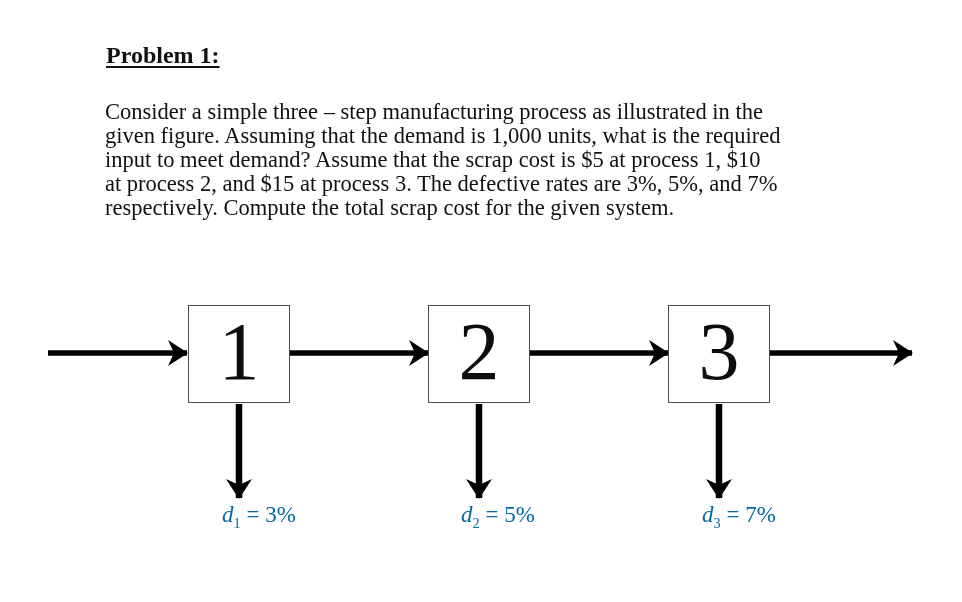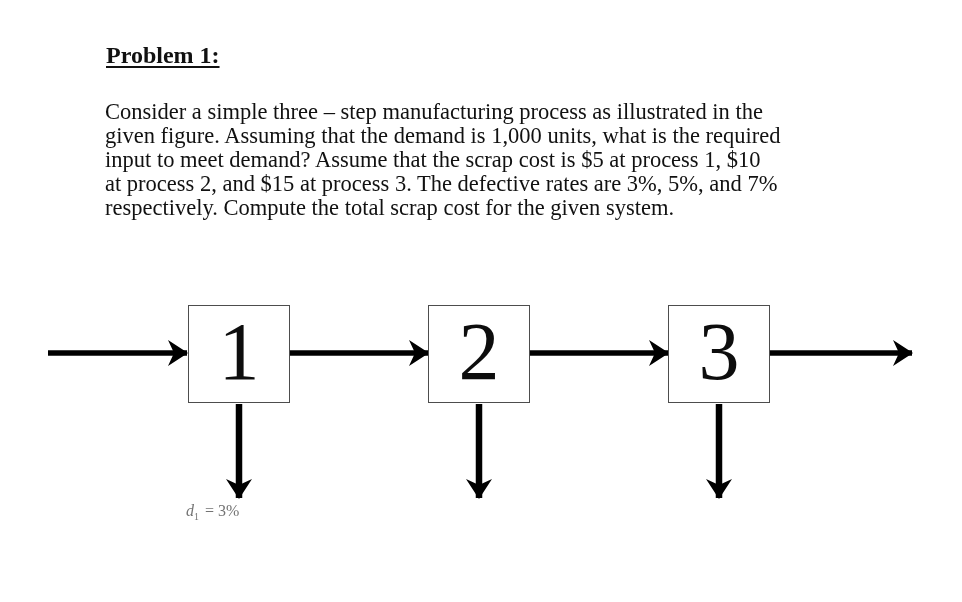--- a/index.html
+++ b/index.html
@@ -70,23 +70,23 @@
     color: #0d0d0d;
     transform: translateY(-2px);
   }
   .box-1 { left: 188px; }
   .box-2 { left: 428px; }
   .box-3 { left: 668px; }
   .defect-label {
     position: absolute;
     top: 502px;
     width: 110px;
-    text-align: left;
-    font-size: 16px;
-    color: #737373;
+    text-align: right;
+    font-size: 23px;
+    color: #0369a1;
     white-space: nowrap;
     font-family: "Liberation Serif", serif;
   }
   .defect-label .sym {
     font-style: italic;
   }
   .defect-label sub {
     font-size: 0.62em;
     line-height: 0;
   }
@@ -133,15 +133,21 @@
     <div class="process-box box-2">
       <span class="num">2</span>
     </div>
     <div class="process-box box-3">
       <span class="num">3</span>
     </div>
 
     <div class="defect-label label-1">
       <span class="sym">d</span><sub>1</sub><span class="rest">= 3%</span>
     </div>
+    <div class="defect-label label-2">
+      <span class="sym">d</span><sub>2</sub><span class="rest">= 5%</span>
+    </div>
+    <div class="defect-label label-3">
+      <span class="sym">d</span><sub>3</sub><span class="rest">= 7%</span>
+    </div>
 
   </div>
 </div>
 
 </body></html>

